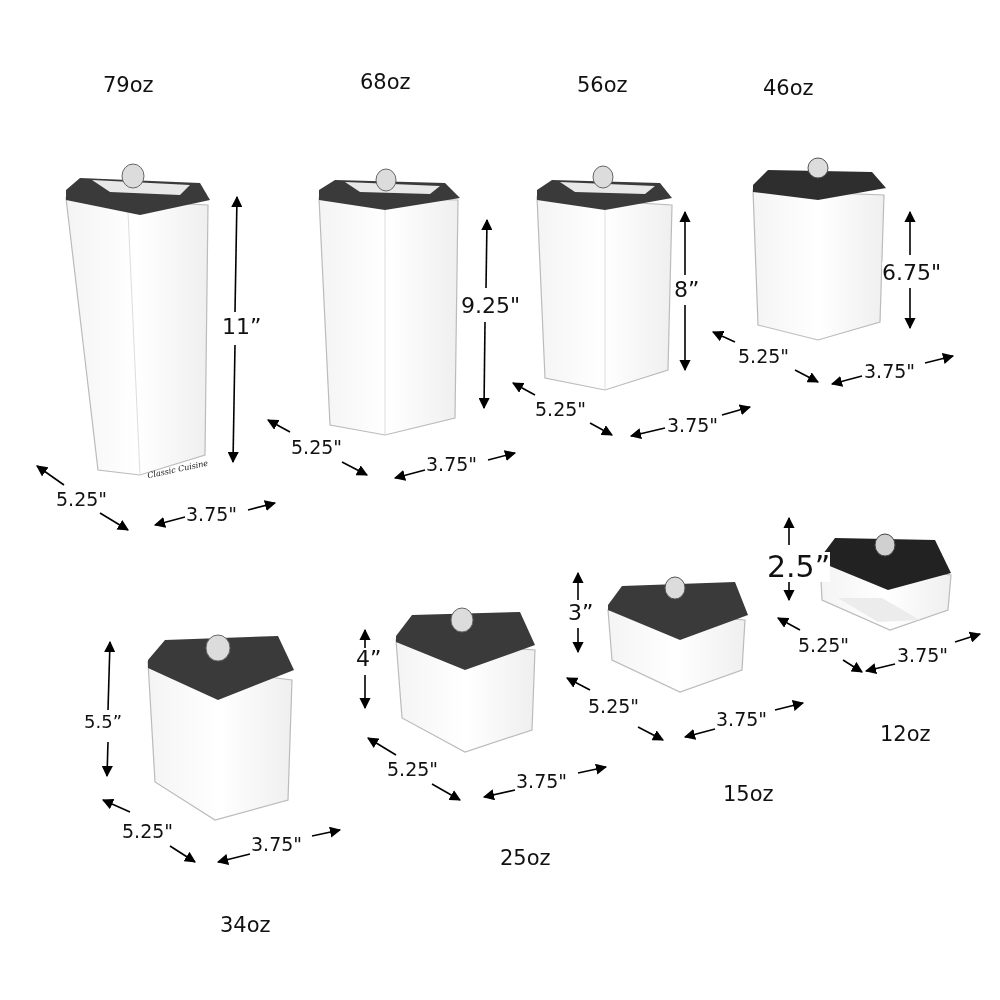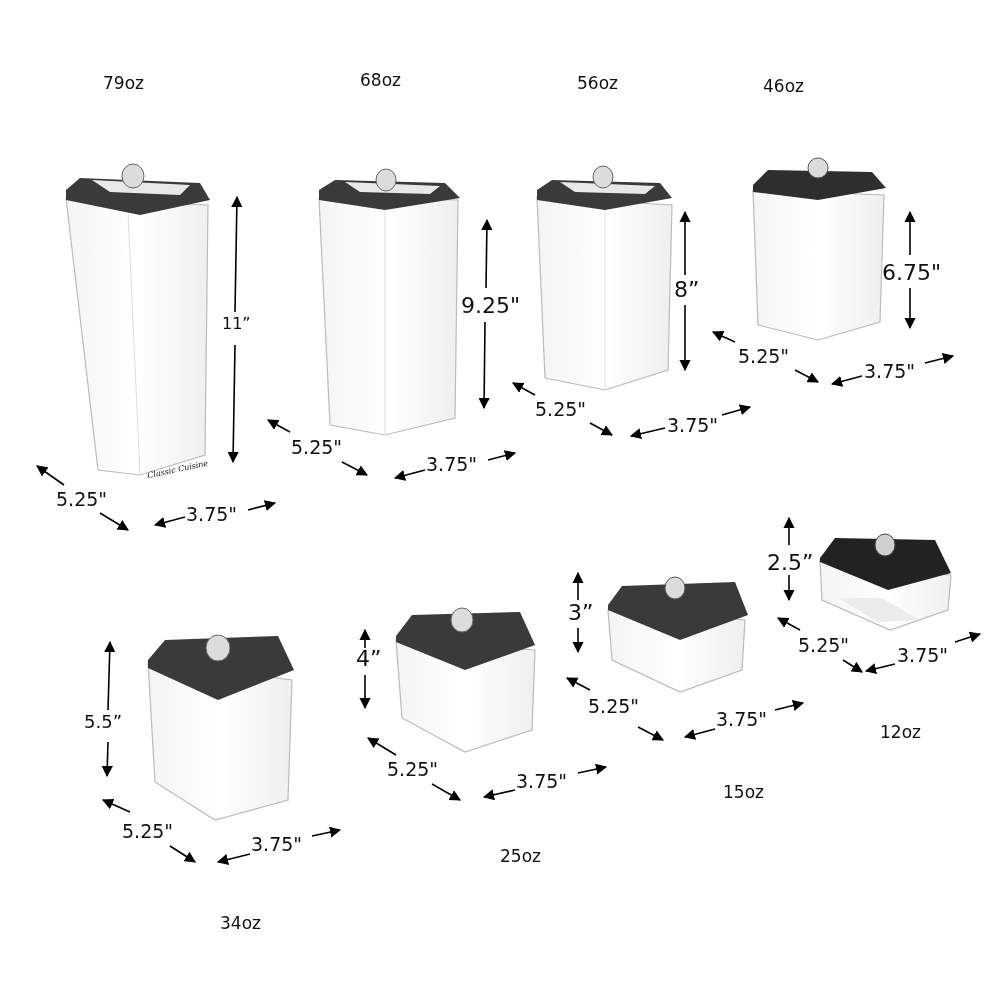--- a/index.html
+++ b/index.html
@@ -1,19 +1,19 @@
 <!DOCTYPE html>
 <html><head>
 <meta charset="utf-8">
 <style>
   html, body { margin:0; padding:0; background:#ffffff; }
   body { width:1000px; height:1000px; position:relative; overflow:hidden;
          font-family: "DejaVu Sans", "Liberation Sans", sans-serif; color:#111; }
   .lbl { position:absolute; font-size:19px; line-height:1; white-space:nowrap; }
-  .cap { position:absolute; font-size:17px; line-height:1; white-space:nowrap; }
+  .cap { position:absolute; font-size:21px; line-height:1; white-space:nowrap; }
   svg.art { position:absolute; left:0; top:0; }
 </style>
 </head>
 <body>
 
 <svg class="art" width="1000" height="1000" viewBox="0 0 1000 1000">
   <defs>
     <marker id="ah" viewBox="0 0 10 10" refX="9" refY="5" markerWidth="7" markerHeight="7" orient="auto-start-reverse">
       <path d="M0,0 L10,5 L0,10 z" fill="#000"></path>
     </marker>
@@ -135,21 +135,21 @@
     <line x1="800" y1="630" x2="778" y2="618" marker-end="url(#ah)"></line>
       <line x1="843" y1="660" x2="862" y2="672" marker-end="url(#ah)"></line>
     <line x1="895" y1="664" x2="866" y2="671" marker-end="url(#ah)"></line>
       <line x1="955" y1="642" x2="980" y2="634" marker-end="url(#ah)"></line>
   </g>
 </svg>
 
 <div class="lbl" style="left:147px;top:466px;font-size:8px;font-style:italic;font-family:'DejaVu Serif',serif;transform:rotate(-12deg);">Classic Cuisine</div>
 
 <div class="cap" style="left:103px;top:75px;">79oz</div>
-<div class="lbl" style="left:222px;top:316px;font-size:16px;background:#fff;">11”</div>
+<div class="lbl" style="left:222px;top:316px;font-size:22px;background:#fff;">11”</div>
 <div class="lbl" style="left:56px;top:490px;">5.25"</div>
 <div class="lbl" style="left:186px;top:505px;">3.75"</div>
 
 <div class="cap" style="left:360px;top:72px;text-align:center;">68oz</div>
 <div class="lbl" style="left:461px;top:295px;font-size:22px;background:#fff;">9.25"</div>
 <div class="lbl" style="left:291px;top:438px;">5.25"</div>
 <div class="lbl" style="left:426px;top:455px;">3.75"</div>
 
 <div class="cap" style="left:577px;top:75px;">56oz</div>
 <div class="lbl" style="left:674px;top:279px;font-size:22px;background:#fff;">8”</div>
@@ -170,15 +170,15 @@
 <div class="lbl" style="left:356px;top:648px;font-size:22px;background:#fff;">4”</div>
 <div class="lbl" style="left:387px;top:760px;">5.25"</div>
 <div class="lbl" style="left:516px;top:772px;">3.75"</div>
 
 <div class="cap" style="left:723px;top:784px;">15oz</div>
 <div class="lbl" style="left:568px;top:602px;font-size:22px;background:#fff;">3”</div>
 <div class="lbl" style="left:588px;top:697px;">5.25"</div>
 <div class="lbl" style="left:716px;top:710px;">3.75"</div>
 
 <div class="cap" style="left:880px;top:724px;">12oz</div>
-<div class="lbl" style="left:767px;top:552px;font-size:22px;background:#fff;">2.5”</div>
+<div class="lbl" style="left:767px;top:552px;font-size:30px;background:#fff;">2.5”</div>
 <div class="lbl" style="left:798px;top:636px;">5.25"</div>
 <div class="lbl" style="left:897px;top:646px;">3.75"</div>
 
 </body></html>

